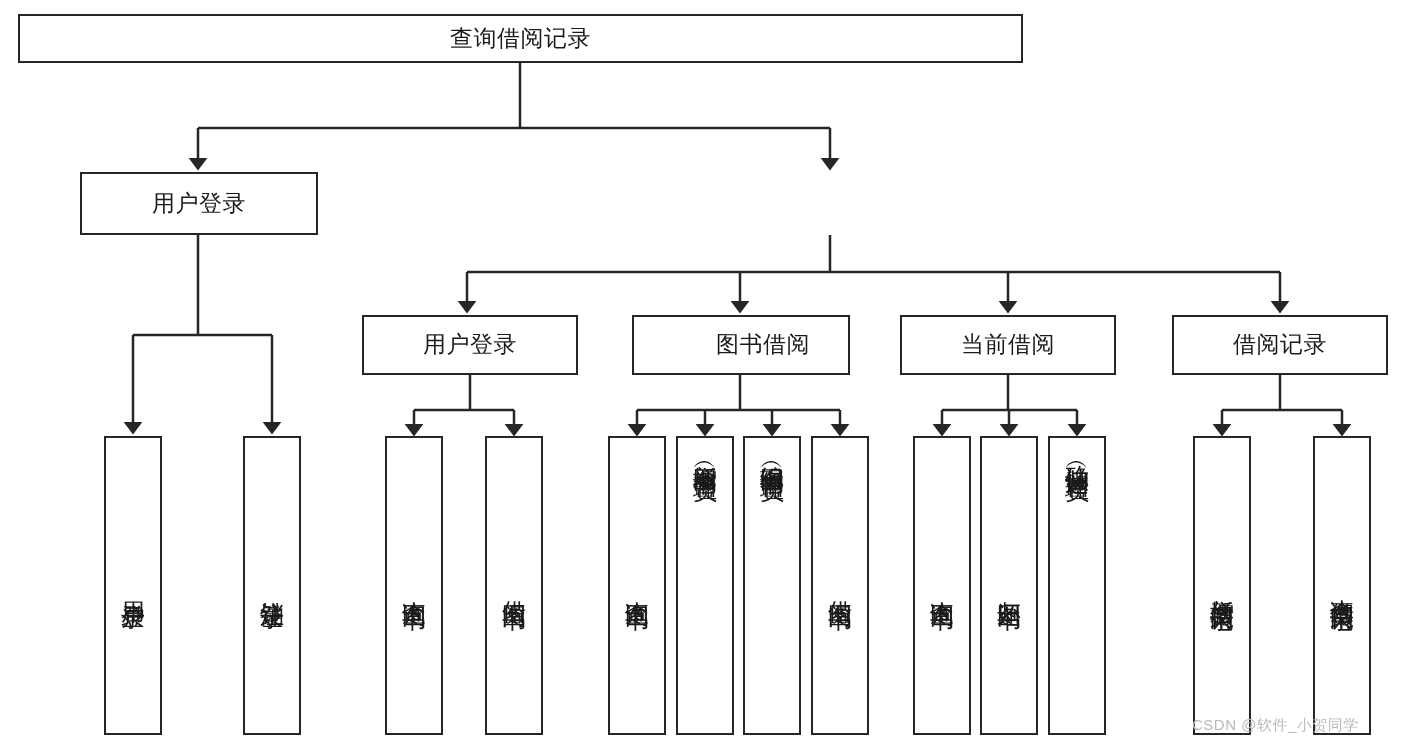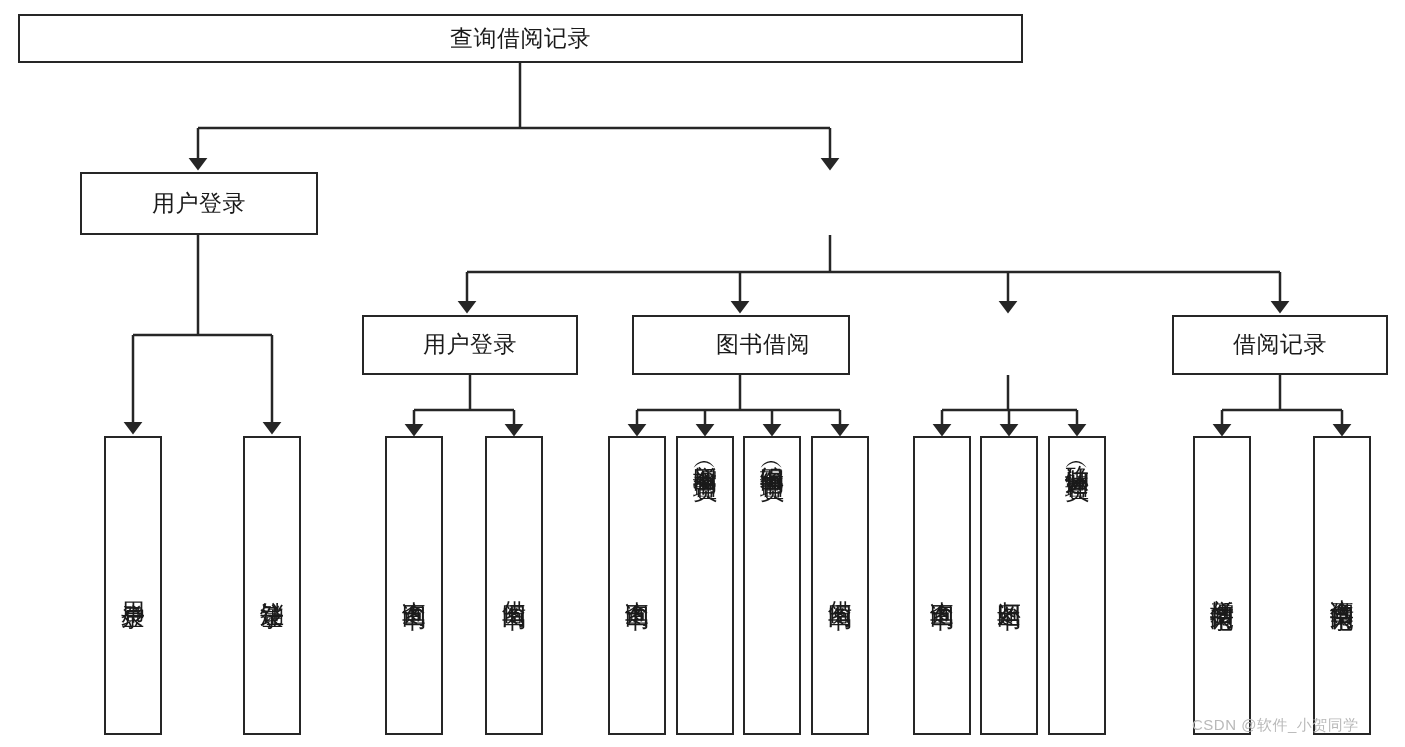--- a/index.html
+++ b/index.html
@@ -138,20 +138,23 @@
   <div class="node horizontal" style="left:80px; top:172px; width:238px; height:63px;">
     <span class="label">用户登录</span>
   </div>
 
   <div class="node horizontal" style="left:362px; top:315px; width:216px; height:60px;">
     <span class="label">用户登录</span>
   </div>
   <div class="node horizontal" style="left:632px; top:315px; width:218px; height:60px;padding-left:44px;">
     <span class="label">图书借阅</span>
   </div>
+  <div class="node horizontal" style="left:900px; top:315px; width:216px; height:60px;">
+    <span class="label">当前借阅</span>
+  </div>
   <div class="node horizontal" style="left:1172px; top:315px; width:216px; height:60px;">
     <span class="label">借阅记录</span>
   </div>
 
   <div class="node vertical centered" style="left:104px; top:436px; width:58px; height:299px;">
     <span class="label">用户登录</span>
   </div>
   <div class="node vertical centered" style="left:243px; top:436px; width:58px; height:299px;">
     <span class="label">注销登录</span>
   </div>

